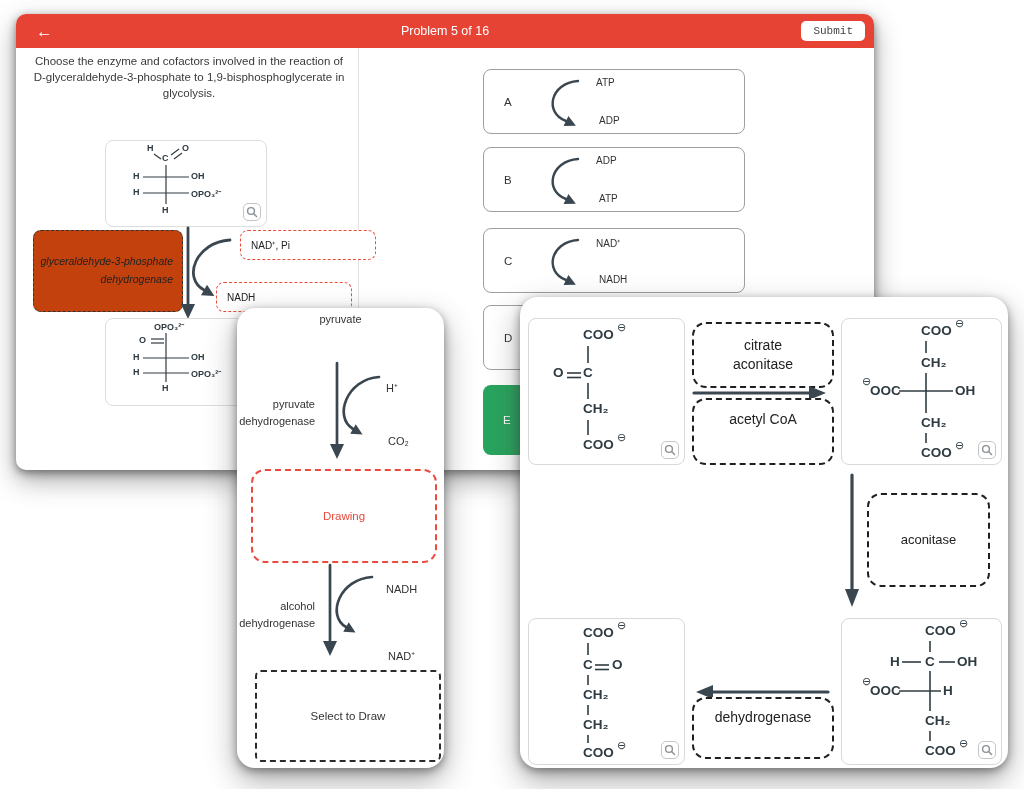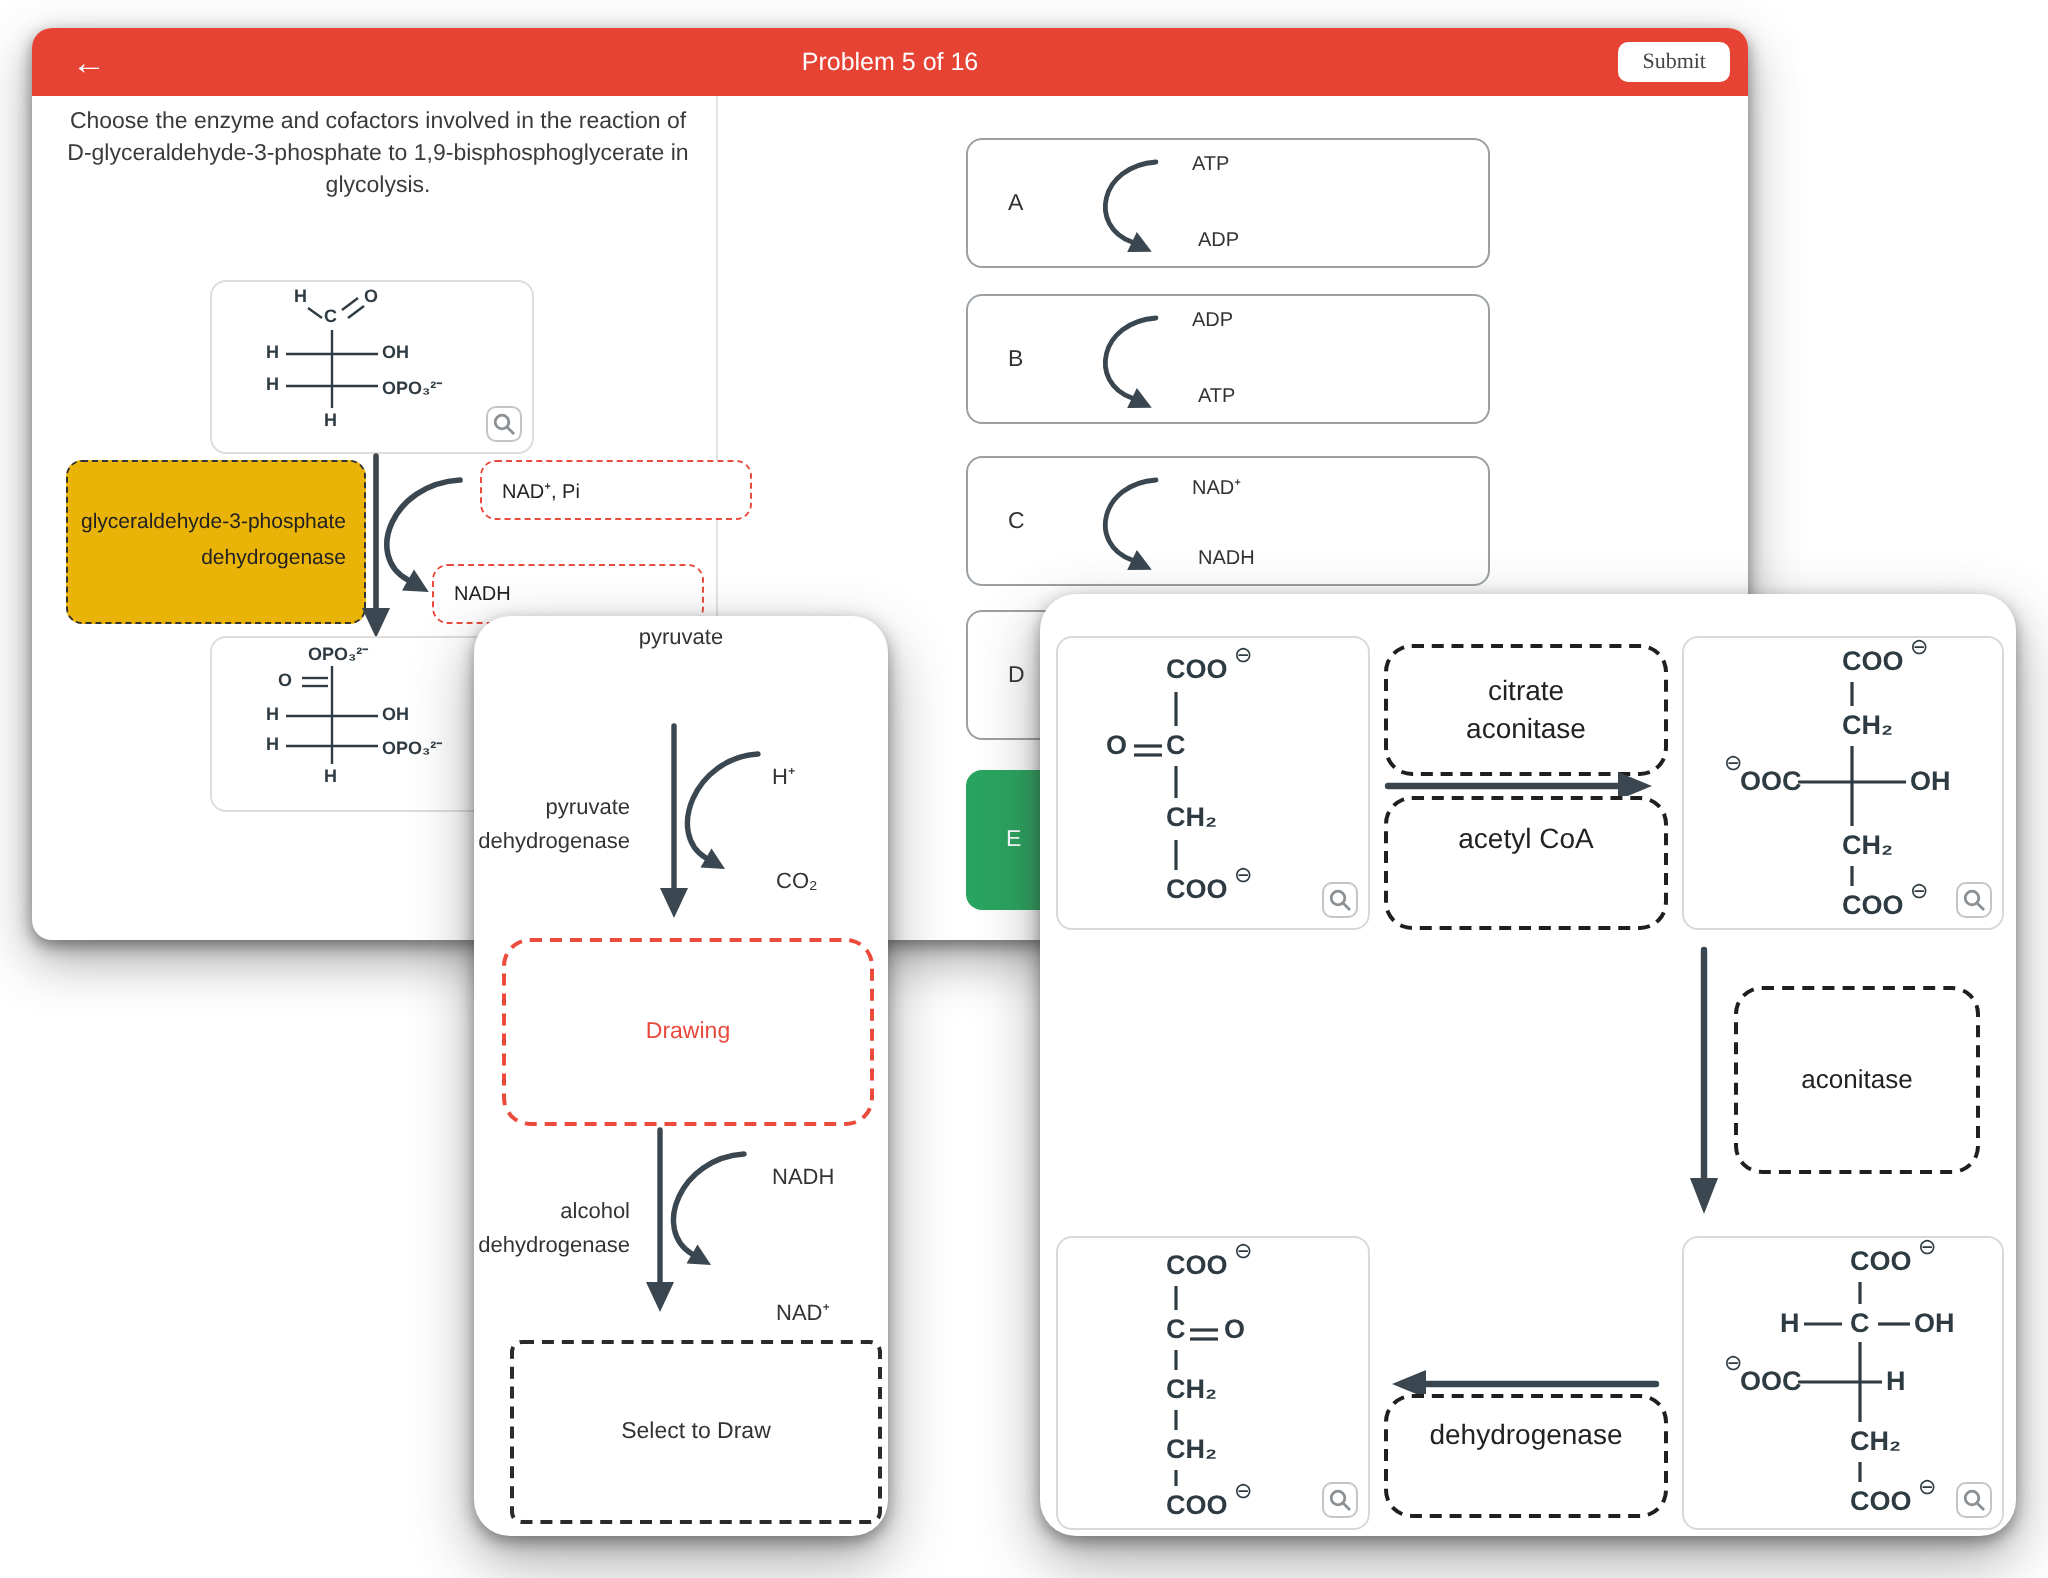--- a/index.html
+++ b/index.html
@@ -6,31 +6,31 @@
   #canvas{position:relative;width:1024px;height:789px;background:#fff;overflow:hidden;
           font-family:"Liberation Sans",sans-serif;color:#333;}
   .win{position:absolute;background:#fff;border-radius:10px;
        box-shadow:0 3px 8px rgba(50,50,50,.55),0 10px 26px rgba(60,60,60,.45);}
   
   .hdr{position:absolute;left:0;top:0;right:0;height:34px;background:#e64335;
        border-radius:10px 10px 0 0;display:flex;align-items:center;}
   .back{color:#fff;font-size:17px;margin-left:14px;line-height:1;cursor:pointer;background:none;border:none;}
   .hdr-title{position:absolute;left:0;right:0;text-align:center;color:#fff;font-size:12.5px;}
   .submit{position:absolute;right:9px;top:7px;background:#fff;border:none;border-radius:5px;
-          padding:4px 12px;font-size:11px;color:#444;font-family:Liberation Serif, serif;cursor:pointer;}
+          padding:4px 12px;font-size:11px;color:#444;font-family:Liberation Mono, monospace;cursor:pointer;}
   .body{position:absolute;left:0;top:34px;right:0;bottom:0;}
   .divider{position:absolute;left:342px;top:0;bottom:0;width:1px;background:#e3e3e3;}
   .question{position:absolute;left:14px;top:5px;width:318px;text-align:center;
             font-size:11.5px;line-height:1.4;color:#3a3a3a;}
   
   .sbox{position:absolute;background:#fff;border:1px solid #ddd;border-radius:8px;}
   .mag{position:absolute;right:5px;bottom:5px;width:18px;height:18px;background:#fff;
        border:1px solid #c5c5c5;border-radius:5px;padding:0;display:flex;align-items:center;
        justify-content:center;cursor:pointer;}
-  .dashk{position:absolute;background:#eab308;border:1.6px dashed #333;border-radius:8px;}
+  .dashk{position:absolute;background:#c2410c;border:1.6px dashed #333;border-radius:8px;font-style:italic;}
   .dashr{position:absolute;background:#fff;border:1.5px dashed #ea4b3c;border-radius:8px;}
   .enzyme-l{display:flex;flex-direction:column;justify-content:center;align-items:flex-end;
             padding-right:9px;font-size:10.5px;line-height:1.7;color:#222;}
   .cof{display:flex;align-items:center;padding-left:10px;font-size:10px;color:#222;}
   
   .opt{position:absolute;left:467px;width:260px;height:63px;border:1px solid #9aa0a4;
        border-radius:8px;background:#fff;cursor:pointer;}
   .opt-letter{position:absolute;left:20px;top:50%;transform:translateY(-50%);font-size:11.5px;color:#333;}
   .opt-green{background:#29a45e;border:none;height:70px;}
   .opt-green .opt-letter{color:#fff;}

